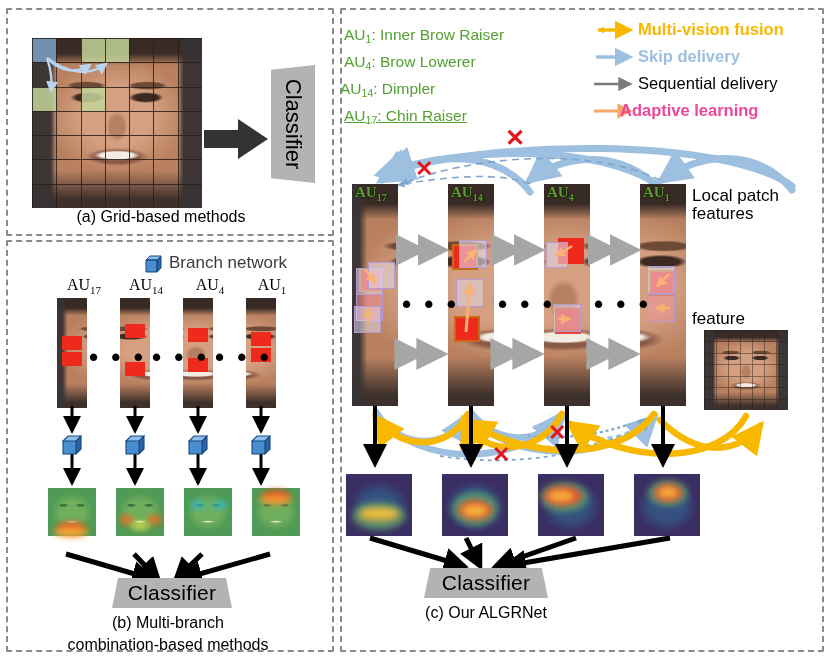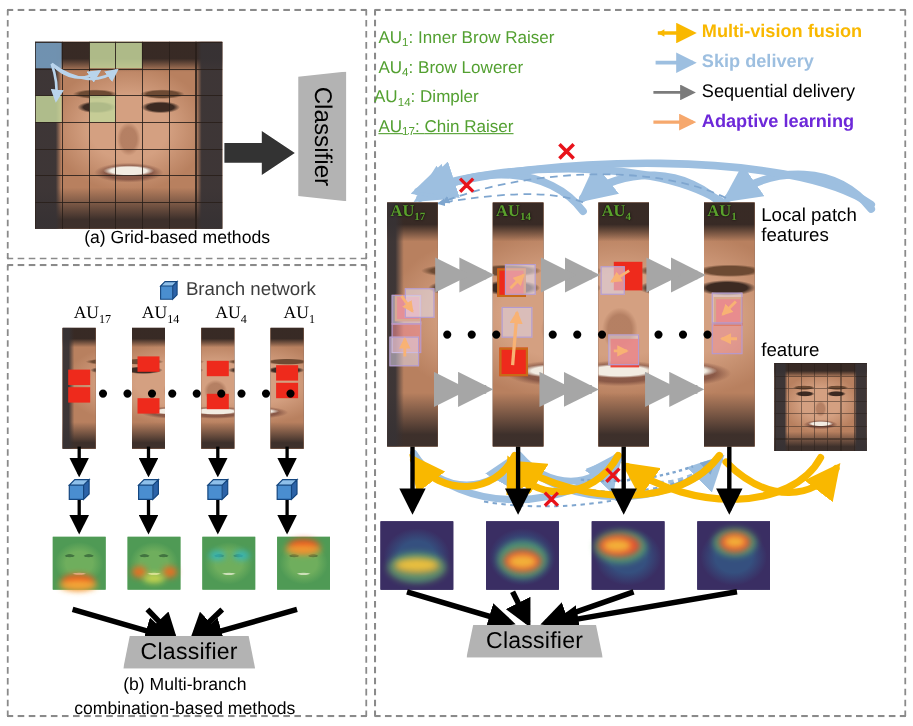--- a/index.html
+++ b/index.html
@@ -310,21 +310,21 @@
     <line x1="6" y1="10" x2="38" y2="10" stroke="#f9b800" stroke-width="3.4" marker-end="url(#lgYel)"></line>
     <path d="M6,10 L12,6.6 L12,13.4 Z" fill="#f9b800"></path>
     <line x1="4" y1="37" x2="38" y2="37" stroke="#9dbfe0" stroke-width="3.4" marker-end="url(#lgBlu)"></line>
     <line x1="2" y1="64" x2="38" y2="64" stroke="#7b7b7b" stroke-width="2.6" marker-end="url(#lgGry)"></line>
     <line x1="2" y1="91" x2="38" y2="91" stroke="#f6a86d" stroke-width="2.8" marker-end="url(#lgOrg)"></line>
   </svg>
 
   <div class="legend-arrow-lbl nosel" style="left:298px;top:12px;color:#f9b800;font-weight:700;">Multi-vision fusion</div>
   <div class="legend-arrow-lbl nosel" style="left:298px;top:39px;color:#9dbfe0;font-weight:700;">Skip delivery</div>
   <div class="legend-arrow-lbl nosel" style="left:298px;top:66px;color:#000;">Sequential delivery</div>
-  <div class="legend-arrow-lbl nosel" style="left:298px;top:93px;color:#6d28d9;font-weight:700;">Adaptive learning</div>
+  <div class="legend-arrow-lbl nosel" style="left:280px;top:93px;color:#ec4899;font-weight:700;">Adaptive learning</div>
 </div>
 
 <div class="abs" style="left:340px;top:8px;width:484px;height:644px;">
 
   <svg class="abs" width="484" height="70" style="left:0;top:120px;overflow:visible;">
     <defs>
       <marker id="cBlu" markerWidth="5" markerHeight="5" refX="4" refY="2.5" orient="auto">
           <path d="M0,0 L5,2.5 L0,5 z" fill="#9dbfe0"></path>
         </marker>
       <marker id="cBluTh" markerWidth="4.5" markerHeight="4.5" refX="4" refY="2.25" orient="auto">
@@ -554,13 +554,14 @@
       <line x1="126" y1="6" x2="140" y2="34"></line>
       <line x1="236" y1="6" x2="156" y2="34"></line>
       <line x1="330" y1="6" x2="166" y2="34"></line>
     </g>
   </svg>
 
   <div class="classifier-b" style="left:84px;top:560px;width:124px;height:30px;">
     <span>Classifier</span>
   </div>
 
+  <div class="cap nosel" style="left:46px;top:596px;width:200px;">(c) Our ALGRNet</div>
 </div>
 
 </body></html>

